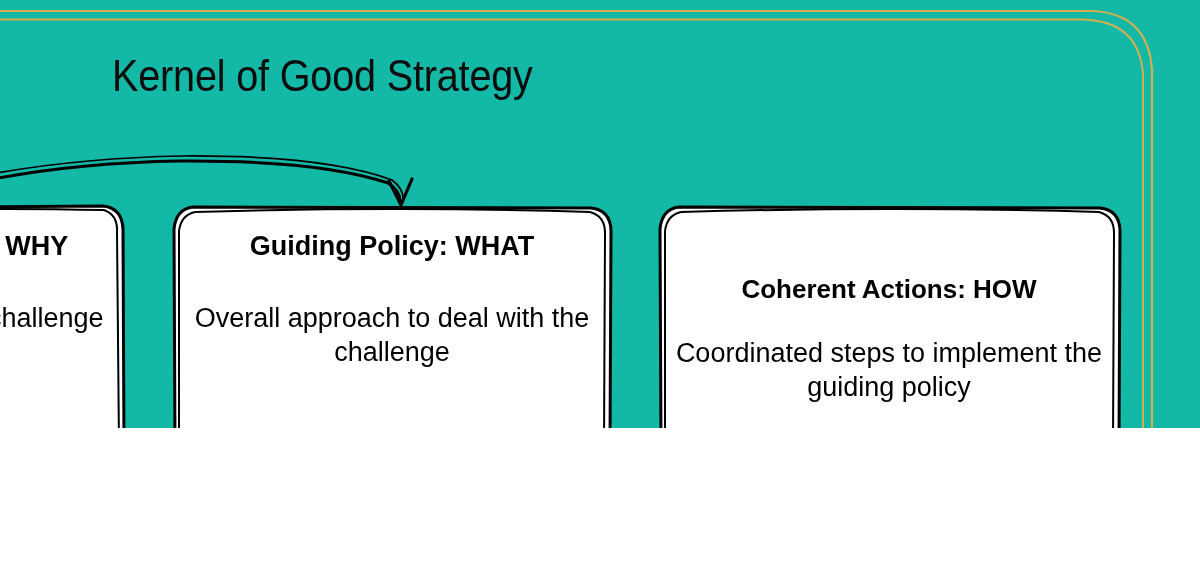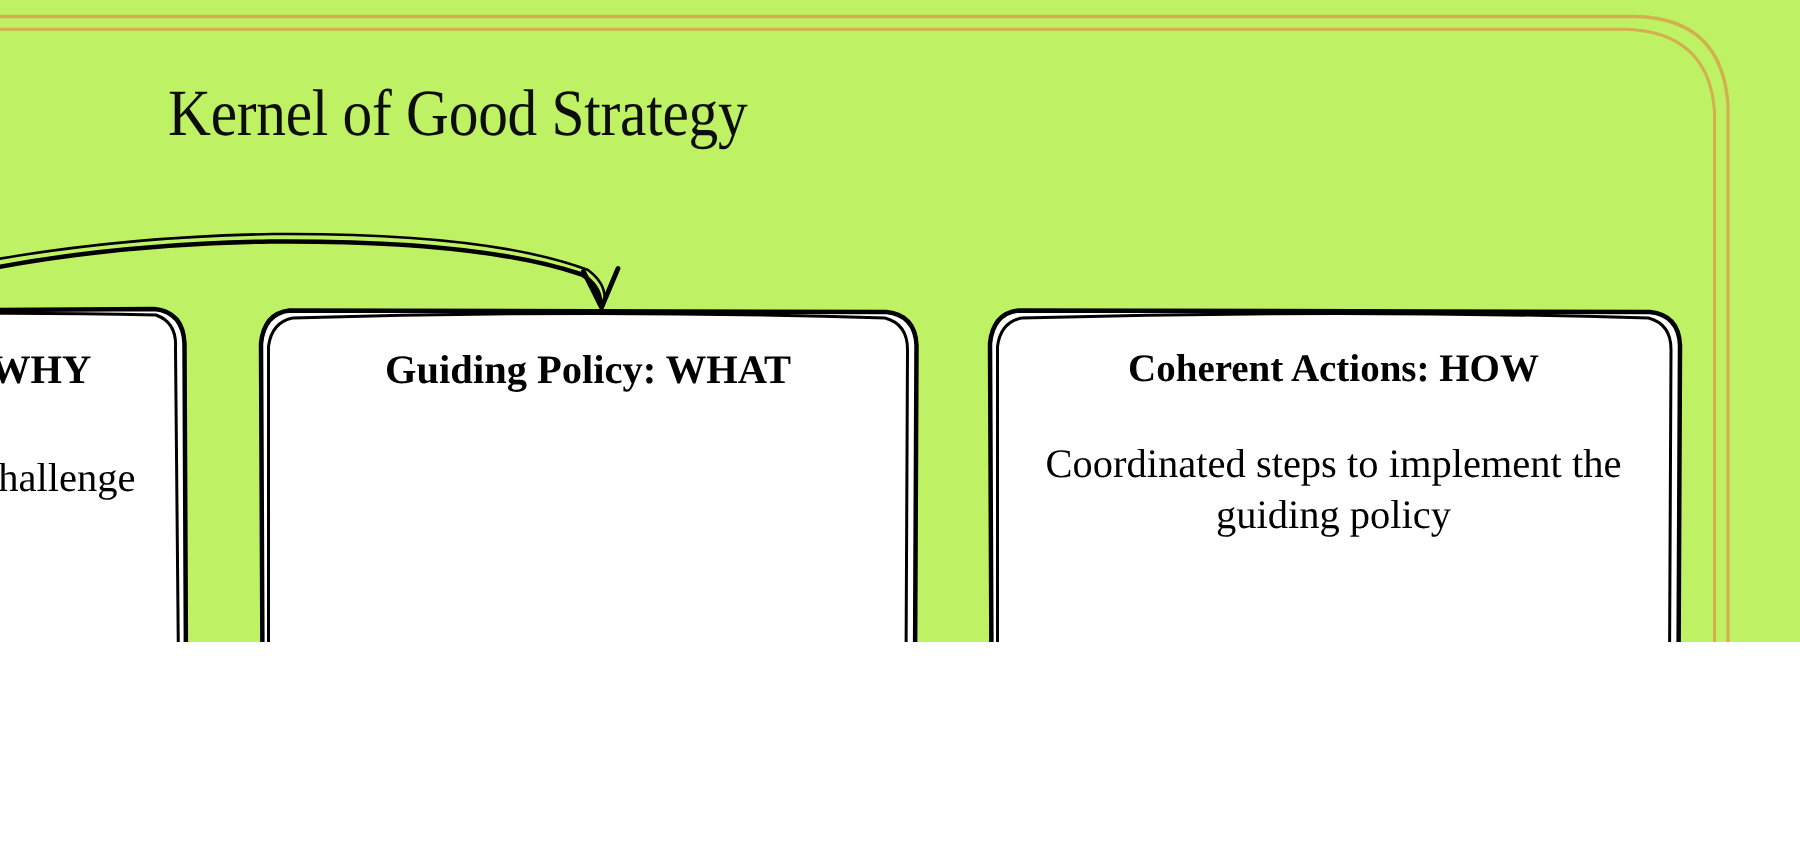--- a/index.html
+++ b/index.html
@@ -4,23 +4,23 @@
 <style>
   html, body {
     margin: 0;
     padding: 0;
     background: #ffffff;
   }
   #slide {
     position: relative;
     width: 1200px;
     height: 428px;
-    background: #bef264;
+    background: #14b8a6;
     overflow: hidden;
-    font-family: Liberation Serif, serif;
+    font-family: Liberation Sans, sans-serif;
   }
 
   
   #frame-svg {
     position: absolute;
     left: 0; top: 0;
     width: 1200px;
     height: 574px;
     pointer-events: none;
   }
@@ -97,21 +97,21 @@
     height: 266px;
   }
 
   
   #node-coherent {
     left: 658px;
     top: 205px;
     width: 462px;
     height: 266px;
   }
-  #node-coherent .node-title { font-size: 26px; }
+  #node-coherent .node-title { font-size: 26px; margin-top: 44px; }
   #node-coherent .node-body { margin-top: 32px; }
 
   
   #arrows-svg {
     position: absolute;
     left: 0; top: 0;
     width: 1200px;
     height: 574px;
     pointer-events: none;
     z-index: 3;
@@ -140,20 +140,21 @@
     </div>
   </div>
 
   <div class="node" id="node-guiding">
     <svg class="sketch" viewBox="0 0 450 278" preserveAspectRatio="none" aria-hidden="true">
       <path d="M 26 8 L 424 9 Q 443 11 444 31 L 443 248 Q 441 268 421 270 L 27 270 Q 9 268 8 247 L 7 30 Q 9 10 26 8 Z" fill="#ffffff" stroke="#000000" stroke-width="3" stroke-linejoin="round"></path>
       <path d="M 28 13 Q 230 7 423 13 Q 438 17 438 34 L 437 246 Q 435 264 418 266 Q 220 272 29 266 Q 13 263 12 246 L 12 32 Q 14 16 28 13" fill="none" stroke="#000000" stroke-width="2" stroke-linejoin="round"></path>
     </svg>
     <div class="node-inner">
       <div class="node-title">Guiding Policy: WHAT</div>
+      <div class="node-body">Overall approach to deal with the challenge</div>
     </div>
   </div>
 
   <div class="node" id="node-coherent">
     <svg class="sketch" viewBox="0 0 474 278" preserveAspectRatio="none" aria-hidden="true">
       <path d="M 27 8 L 448 9 Q 467 11 468 31 L 467 248 Q 465 268 445 270 L 28 270 Q 10 268 9 247 L 8 30 Q 10 10 27 8 Z" fill="#ffffff" stroke="#000000" stroke-width="3" stroke-linejoin="round"></path>
       <path d="M 29 13 Q 240 7 447 13 Q 462 17 462 34 L 461 246 Q 459 264 442 266 Q 232 272 30 266 Q 14 263 13 246 L 13 32 Q 15 16 29 13" fill="none" stroke="#000000" stroke-width="2" stroke-linejoin="round"></path>
     </svg>
     <div class="node-inner">
       <div class="node-title">Coherent Actions: HOW</div>

